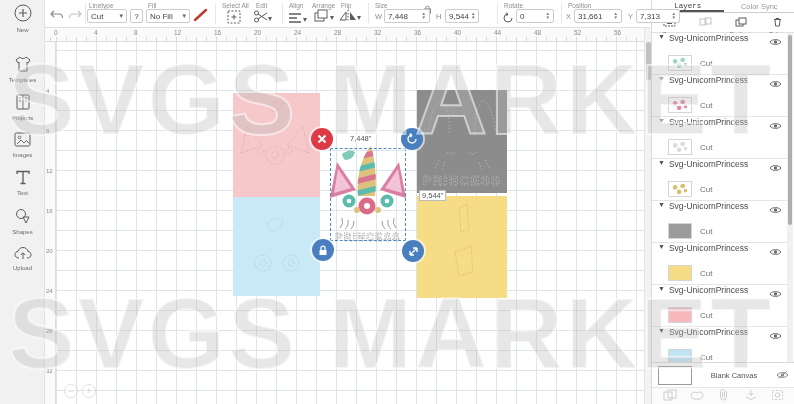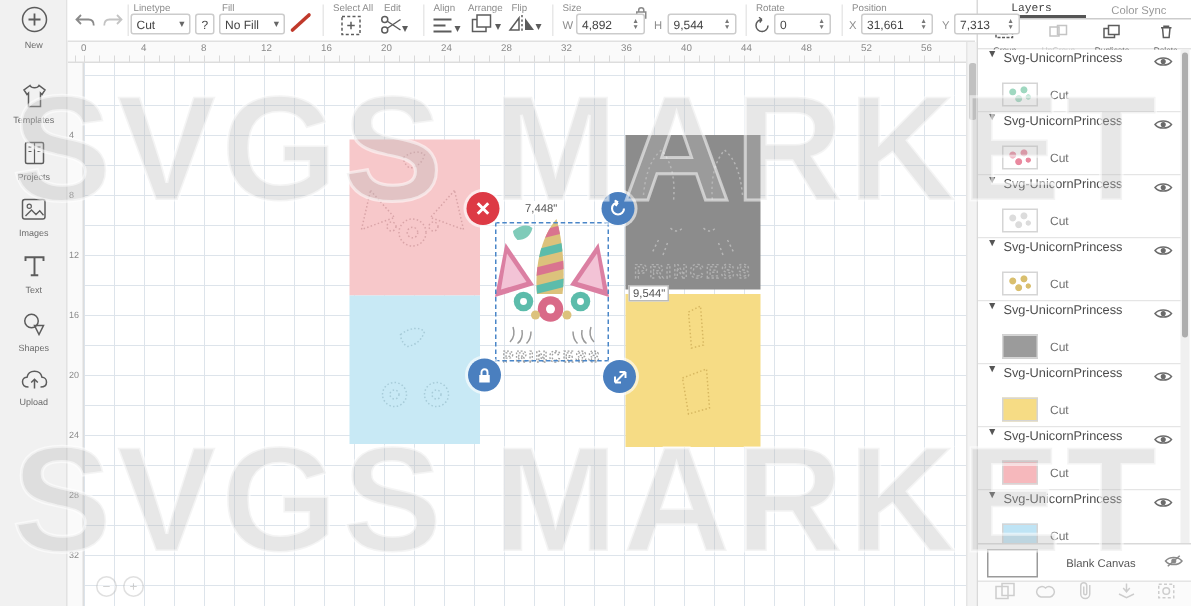--- a/index.html
+++ b/index.html
@@ -229,28 +229,28 @@
 
     <span class="tb-label" style="left:298px;left:330px;">Size</span>
     <span class="tb-ic" style="left:378px;top:0px;">
       <svg width="9" height="9" viewBox="0 0 9 9">
           <rect x="1.5" y="4" width="6" height="4" fill="none" stroke="#8a8a8a"></rect>
           <path d="M2.8 4 V2.8 a1.7 1.7 0 0 1 3.4 0 V4" fill="none" stroke="#8a8a8a"></path>
         </svg>
     </span>
     <span class="axis" style="left:330px;">W</span>
     <div class="tb-field" style="left:339px;width:46px;">
-      <span>4,892</span>
+      <span>7,448</span>
         <span class="stepper">
           <span>▲</span>
           <span>▼</span>
         </span>
     </div>
     <span class="axis" style="left:391px;">H</span>
-    <div class="tb-field" style="left:400px;width:46px;">
+    <div class="tb-field" style="left:400px;width:34px;">
       <span>9,544</span>
         <span class="stepper">
           <span>▲</span>
           <span>▼</span>
         </span>
     </div>
     <span class="tb-sep" style="left:452px;"></span>
 
     <span class="tb-label" style="left:459px;">Rotate</span>
     <span class="tb-ic" style="left:457px;top:10px;">

